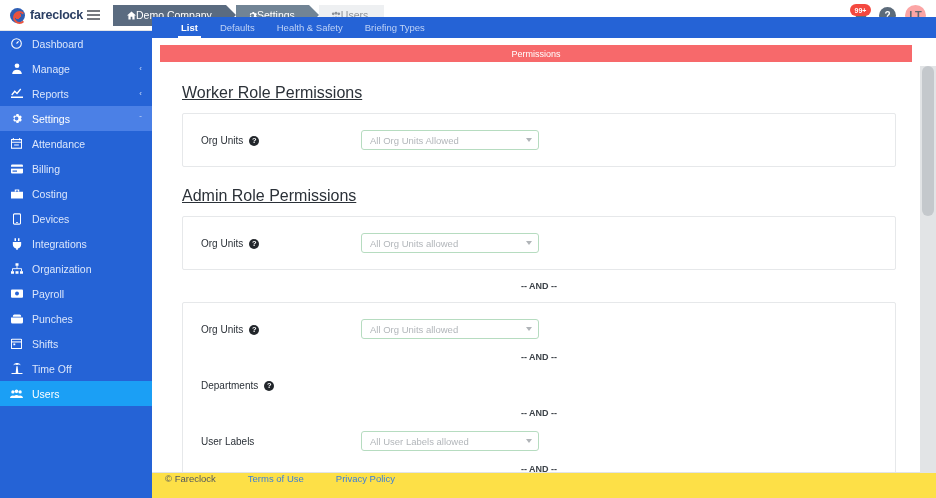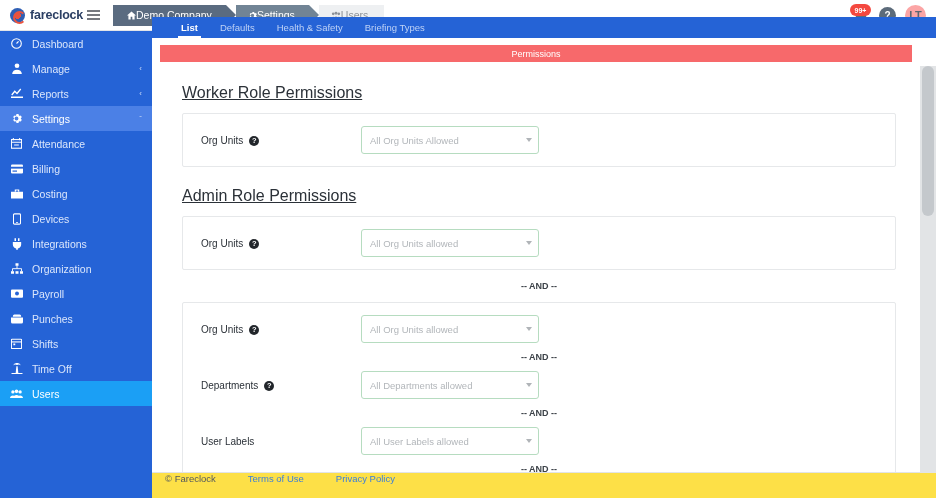--- a/index.html
+++ b/index.html
@@ -147,21 +147,21 @@
     width: 160px; font-size: 10px; color: #2b3138; display: flex;
     align-items: flex-end; gap: 6px; flex: none;
   }
   .qmark {
     width: 10px; height: 10px; border-radius: 50%; background: #22262b;
     color: #ffffff; font-size: 7.5px; font-weight: bold;
     display: flex; align-items: center; justify-content: center;
     line-height: 1; flex: none;
   }
   .select {
-    width: 178px; height: 28px; border: 1px solid #b6dcc0; border-radius: 3px;
+    width: 178px; height: 20px; border: 1px solid #b6dcc0; border-radius: 3px;
     background: #ffffff; display: flex; align-items: center;
     padding: 0 6px 0 8px; cursor: pointer;
   }
   .select span.ph { font-size: 9.5px; color: #b2b6ba; flex: 1; }
   .caret {
     width: 0; height: 0; border-left: 3.5px solid transparent;
     border-right: 3.5px solid transparent; border-top: 4px solid #b0b4b8;
   }
   .and-sep {
     text-align: center; font-size: 9px; color: #3d4349; font-weight: bold;
@@ -486,24 +486,20 @@
               </div>
             </div>
 
             <div class="and-sep">-- AND --</div>
 
             <div class="row">
               <div class="row-label">
                 <span>Departments</span>
                 <span class="qmark">?</span>
               </div>
-              <div class="select">
-                <span class="ph">All Departments allowed</span>
-                <span class="caret"></span>
-              </div>
             </div>
 
             <div class="and-sep">-- AND --</div>
 
             <div class="row">
               <div class="row-label">
                 <span>User Labels</span>
               </div>
               <div class="select">
                 <span class="ph">All User Labels allowed</span>

